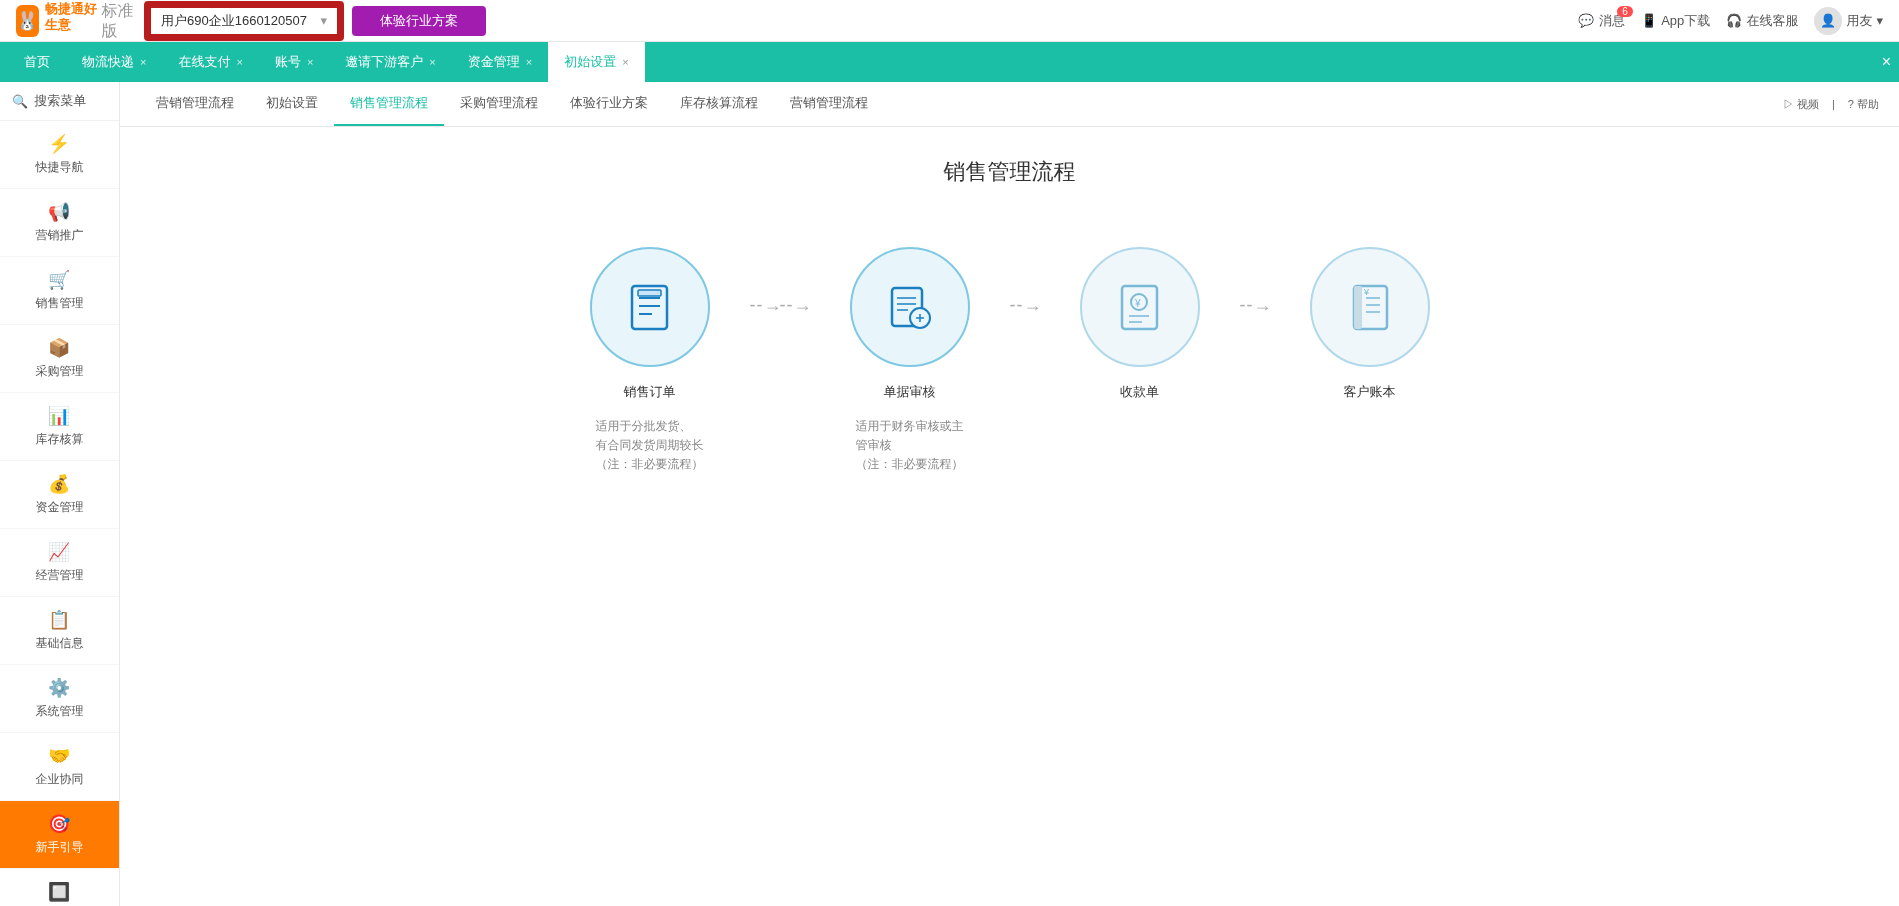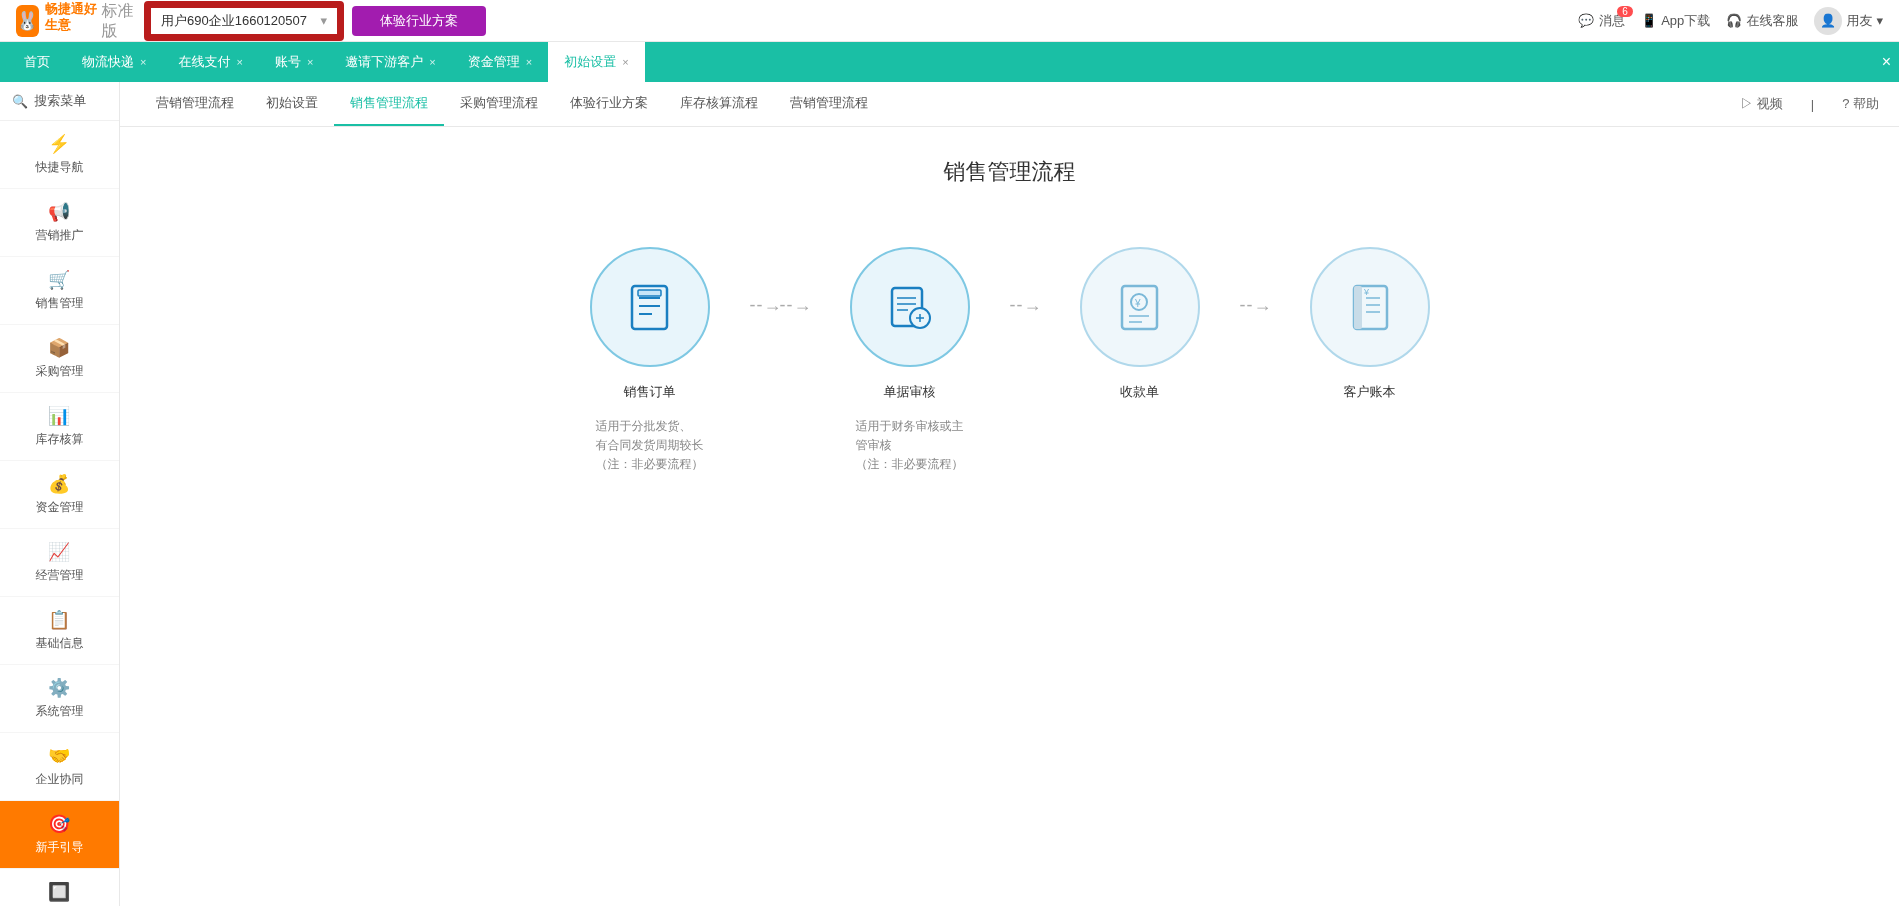--- a/index.html
+++ b/index.html
@@ -67,21 +67,21 @@
     
     .sub-tabs {
       display: flex; align-items: center; border-bottom: 1px solid #e8e8e8;
       padding: 0 20px; background: #fff; gap: 0; position: relative;
     }
     .sub-tab {
       padding: 12px 16px; cursor: pointer; color: #555; font-size: 13px;
       border-bottom: 2px solid transparent; white-space: nowrap;
     }
     .sub-tab.active { color: #1abfa5; border-bottom: 2px solid #1abfa5; }
-    .sub-tab-right { margin-left: auto; display: flex; align-items: center; gap: 28px; color: #666; font-size: 13px; text-align: center; }
+    .sub-tab-right { margin-left: auto; display: flex; align-items: center; gap: 13px; color: #666; font-size: 11px; text-align: center; }
     .sub-tab-right span { cursor: pointer; }
 
     
     .page-content { padding: 30px 40px; }
     .page-title { text-align: center; font-size: 22px; color: #333; font-weight: normal; margin-bottom: 60px; }
 
     
     .flow-diagram {
       display: flex; align-items: flex-start; justify-content: center;
       gap: 0; padding: 0 40px;

